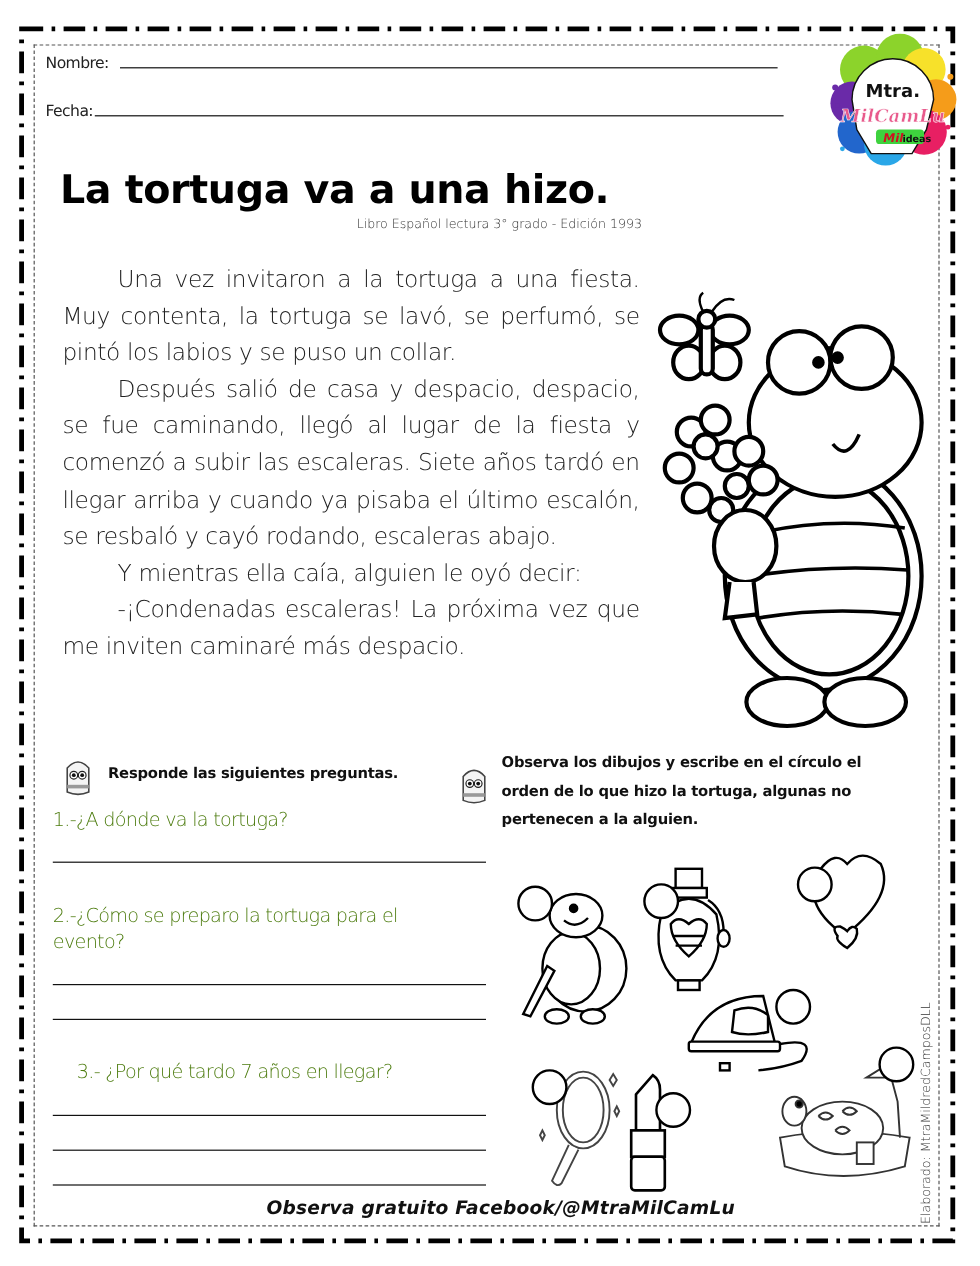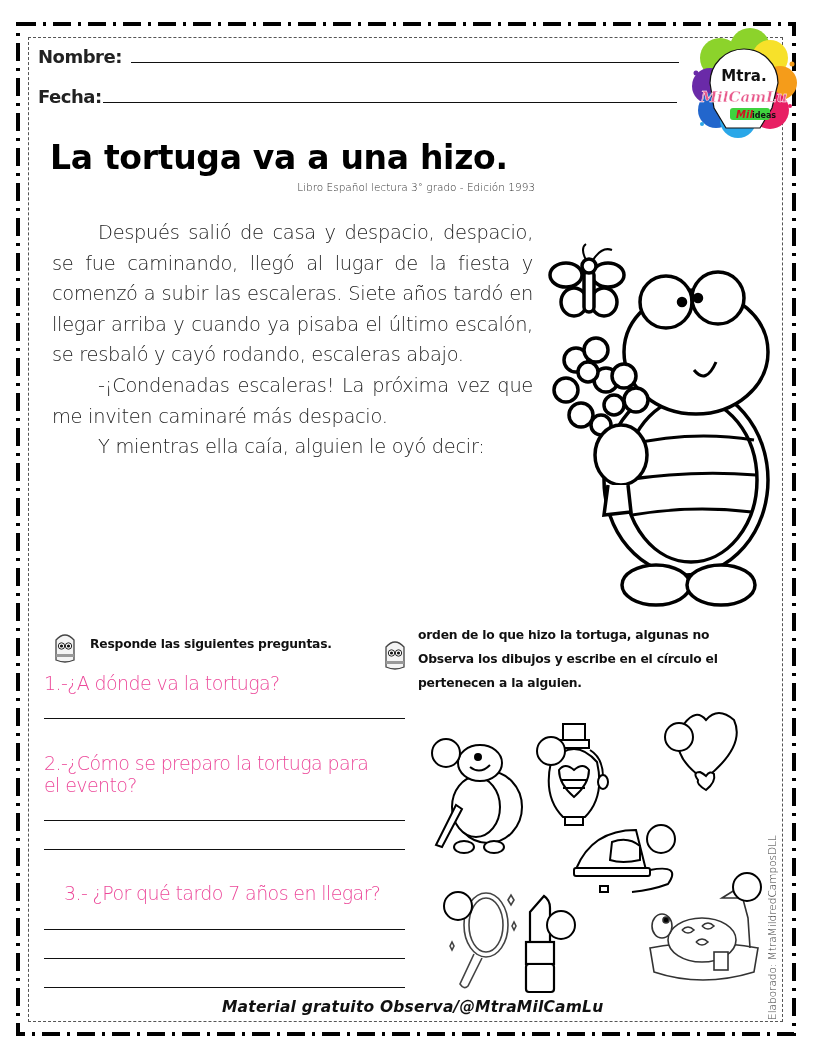--- a/index.html
+++ b/index.html
@@ -4,38 +4,38 @@
 <style>
   * { box-sizing: border-box; margin: 0; padding: 0; }
   html, body { width: 817px; height: 1055px; background: #fff; overflow: hidden; }
   body { position: relative; font-family: "DejaVu Sans", sans-serif; color: #111; }
   .inner-border {
     position: absolute; left: 28px; top: 37px; width: 755px; height: 985px;
     border: 1.3px dashed #555;
   }
 
   .field-row { position: absolute; left: 38px; display: flex; align-items: flex-end; }
-  .field-label { font-family: "DejaVu Sans", sans-serif; font-weight: 700; font-size: 18px; letter-spacing: -0.5px; color: #222; }
+  .field-label { font-family: "DejaVu Sans", sans-serif; font-weight: 400; font-size: 13px; letter-spacing: -0.5px; color: #222; }
   .field-line { border-bottom: 1.6px solid #111; height: 1px; margin-left: 4px; margin-bottom: 4px; }
 
   .logo { position: absolute; left: 688px; top: 28px; width: 110px; height: 112px; }
 
   .title { position: absolute; left: 50px; top: 138px; font-family: "DejaVu Sans", sans-serif; font-weight: 700; font-size: 33px; letter-spacing: -0.3px; color: #000; }
   .source { position: absolute; right: 282px; top: 181px; font-size: 10.5px; font-weight: 200; color: #333; }
 
   .story { position: absolute; left: 52px; top: 218px; width: 481px; font-family: "DejaVu Sans", sans-serif; font-weight: 200; font-size: 19.4px; line-height: 30.6px; color: #222; text-align: justify; letter-spacing: -0.3px; }
   .story p { text-indent: 46px; }
 
   .turtle-main { position: absolute; left: 546px; top: 240px; width: 232px; height: 370px; }
 
   .instr { position: absolute; display: flex; align-items: flex-start; }
   .pencil-icon { width: 26px; height: 34px; flex: none; }
   .instr-text { font-family: "DejaVu Sans", sans-serif; font-size: 12.3px; font-weight: 700; line-height: 24px; color: #111; letter-spacing: -0.2px; }
 
-  .question { position: absolute; left: 44px; font-family: "DejaVu Sans", sans-serif; font-weight: 200; font-size: 19px; line-height: 22px; color: #ec4899; letter-spacing: -0.6px; }
+  .question { position: absolute; left: 44px; font-family: "DejaVu Sans", sans-serif; font-weight: 200; font-size: 16px; line-height: 22px; color: #4d7c0f; letter-spacing: -0.6px; }
   .answer-line { position: absolute; left: 44px; width: 361px; border-bottom: 1.5px solid #111; height: 1px; }
 
   .pic { position: absolute; }
   .footer { position: absolute; left: 222px; top: 998px; font-family: "DejaVu Sans", sans-serif; font-size: 15.5px; font-weight: 700; letter-spacing: 0.2px; color: #111; font-style: italic; }
   .credit { position: absolute; left: 766px; top: 1020px; transform: rotate(-90deg); transform-origin: 0 0; font-size: 10.5px; font-weight: 200; color: #333; white-space: nowrap; }
 </style>
 </head>
 <body>
 
 <div class="outer-border-svg" style="position:absolute;left:0;top:0;width:817px;height:1055px;">
@@ -75,23 +75,24 @@
     <rect x="42" y="80" width="40" height="12" rx="3" fill="#3ed23e"></rect>
     <text x="48" y="90" font-family="DejaVu Sans, sans-serif" font-weight="700" font-size="10" fill="#d01020" font-style="italic">Mil</text>
     <text x="64" y="90" font-family="DejaVu Sans, sans-serif" font-weight="700" font-size="8" fill="#111">ideas</text>
   </svg>
 </div>
 
 <div class="title">La tortuga va a una hizo.</div>
 <div class="source">Libro Español lectura 3° grado - Edición 1993</div>
 
 <div class="story">
+  <p>Una vez invitaron a la tortuga  a una fiesta. Muy contenta, la tortuga se lavó, se perfumó, se pintó los labios y se puso un collar.</p>
   <p>Después salió de casa y despacio, despacio, se fue caminando, llegó al lugar de la fiesta y comenzó a subir las escaleras. Siete años tardó en llegar arriba y cuando ya pisaba el último escalón, se resbaló y cayó rodando, escaleras abajo.</p>
+  <p style="text-align:left">Y mientras ella caía, alguien le oyó decir:</p>
   <p>-¡Condenadas escaleras! La próxima vez que me inviten caminaré más despacio.</p>
-  <p style="text-align:left">Y mientras ella caía, alguien le oyó decir:</p>
 </div>
 
 <div class="turtle-main">
   <svg width="232" height="370" viewBox="0 0 232 370" fill="none" stroke="#000" stroke-width="3.5">
 
     <g>
       <ellipse cx="20" cy="35" rx="16" ry="12" fill="#fff"></ellipse>
       <ellipse cx="62" cy="35" rx="16" ry="12" fill="#fff"></ellipse>
       <ellipse cx="28" cy="62" rx="13" ry="14" fill="#fff"></ellipse>
       <ellipse cx="58" cy="62" rx="13" ry="14" fill="#fff"></ellipse>
@@ -163,22 +164,22 @@
 <div class="instr" style="left:382px;top:623px;">
   <svg class="pencil-icon" viewBox="0 0 26 34" style="margin-top:14px;">
     <path d="M4 10 Q13 0 22 10 L22 30 Q13 34 4 30 Z" fill="#f4f4f4" stroke="#444" stroke-width="1.3"></path>
     <circle cx="9.5" cy="16" r="3.2" fill="#fff" stroke="#222" stroke-width="1"></circle>
     <circle cx="16.5" cy="16" r="3.2" fill="#fff" stroke="#222" stroke-width="1"></circle>
     <circle cx="9.5" cy="16" r="1.6" fill="#111"></circle>
     <circle cx="16.5" cy="16" r="1.6" fill="#111"></circle>
     <rect x="4" y="24" width="18" height="3" fill="#999"></rect>
   </svg>
   <div style="margin-left:10px;">
+    <div class="instr-text">Observa los dibujos y escribe en el círculo el</div>
     <div class="instr-text">orden de lo que hizo la tortuga, algunas no</div>
-    <div class="instr-text">Observa los dibujos y escribe en el círculo el</div>
     <div class="instr-text">pertenecen  a la alguien.</div>
   </div>
 </div>
 
 <div class="pic" style="left:428px;top:735px;width:100px;height:120px;">
   <svg width="100" height="120" fill="#fff" stroke="#000" stroke-width="2">
     <ellipse cx="60" cy="72" rx="34" ry="36"></ellipse>
     <ellipse cx="48" cy="72" rx="24" ry="30"></ellipse>
     <ellipse cx="52" cy="28" rx="22" ry="18"></ellipse>
     <circle cx="50" cy="22" r="3" fill="#000"></circle>
@@ -249,14 +250,14 @@
     <path d="M42 62 q6 -6 12 0 q-6 6 -12 0 M62 58 q6 -6 12 0 q-6 6 -12 0 M56 74 q6 -6 12 0 q-6 6 -12 0"></path>
     <ellipse cx="22" cy="58" rx="10" ry="12"></ellipse>
     <circle cx="26" cy="52" r="3" fill="#000"></circle>
     <path d="M100 20 L108 50 L110 80" fill="none"></path>
     <path d="M82 30 L98 20 L102 30 Z"></path>
     <rect x="74" y="84" width="14" height="18"></rect>
   </svg>
   <div style="position:absolute;left:92px;top:4px;width:30px;height:30px;border:2.5px solid #000;border-radius:50%;background:#fff;"></div>
 </div>
 
-<div class="footer">Material gratuito Observa/@MtraMilCamLu</div>
+<div class="footer">Observa gratuito Facebook/@MtraMilCamLu</div>
 <div class="credit">Elaborado: MtraMildredCamposDLL</div>
 
 </body></html>

